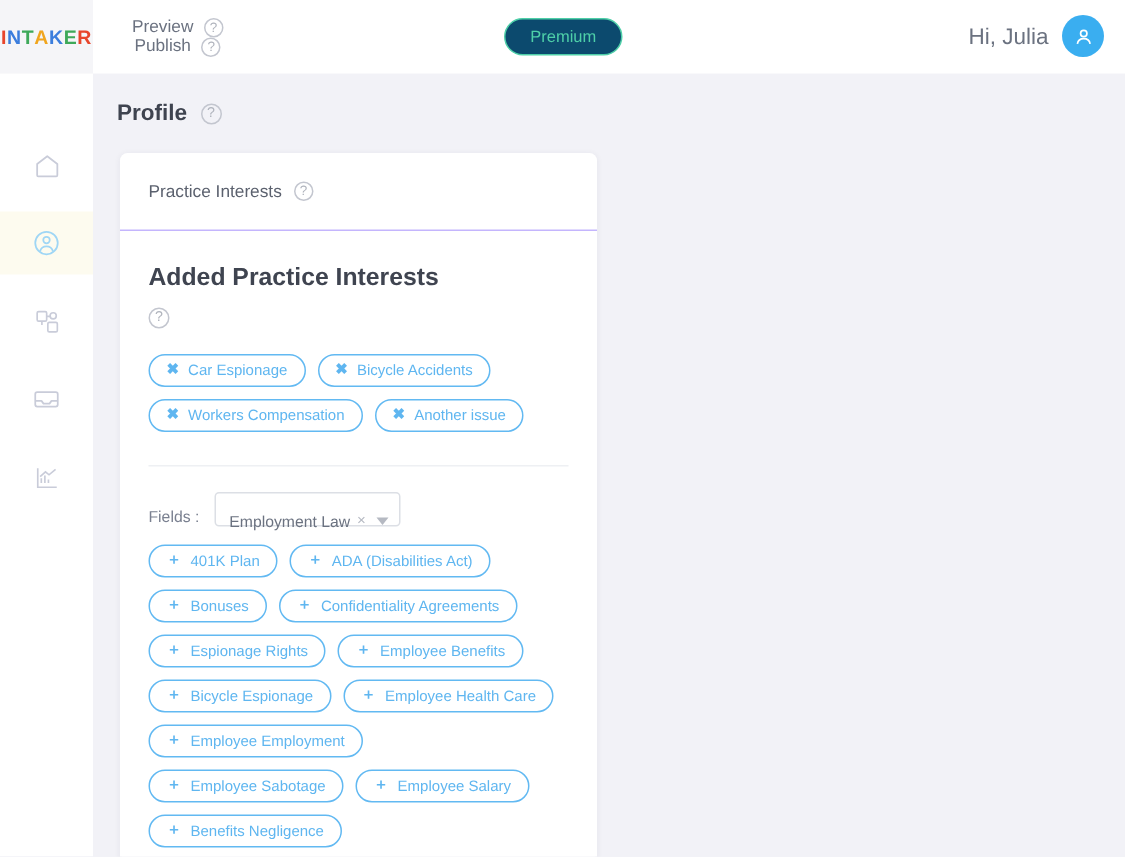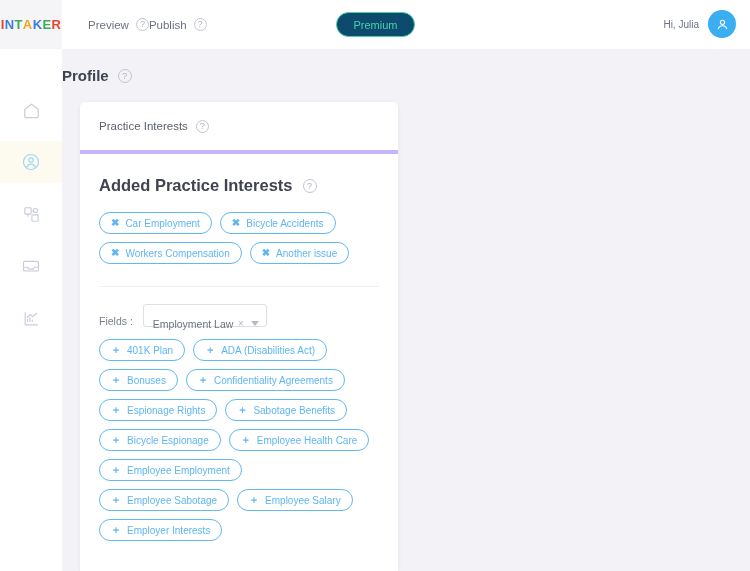--- a/index.html
+++ b/index.html
@@ -16,21 +16,21 @@
     position: absolute; left: 0; top: 0; width: 750px; height: 49px;
     background: #ffffff; display: flex; align-items: center;
     z-index: 5;
   }
   .logo-box {
     width: 62px; height: 49px; background: #f5f5f8;
     display: flex; align-items: center; justify-content: center;
   }
   .logo { font-size: 13px; font-weight: bold; letter-spacing: .4px; }
   .logo span { display: inline-block; }
-  .topnav { display: flex; align-items: center; margin-left: 26px; }
+  .topnav { display: flex; align-items: center; margin-left: 26px; flex-direction: column; }
   .topnav-item {
     display: flex; align-items: center; gap: 7px;
     font-size: 11.5px; color: #6b7280; cursor: pointer;
   }
   .help {
     width: 13px; height: 13px; border-radius: 50%;
     border: 1px solid #c3c6cf; color: #b0b4bd;
     font-size: 9px; line-height: 11px; text-align: center;
     display: inline-block; flex: none;
   }
@@ -40,21 +40,21 @@
     width: 79px; height: 25px; border-radius: 13px;
     border: 1.3px solid #4ecfa8; color: #4ecfa8;
     background: #0c4a6e; font-size: 11px;
     display: flex; align-items: center; justify-content: center;
     cursor: pointer;
   }
   .user-area {
     position: absolute; right: 14px; top: 10px;
     display: flex; align-items: center; gap: 9px;
   }
-  .greeting { font-size: 10px; color: #6b7280; }
+  .greeting { font-size: 15px; color: #6b7280; }
   .avatar {
     width: 28px; height: 28px; border-radius: 50%;
     background: #3aaef0; display: flex; align-items: center; justify-content: center;
   }
 
   
   .sidebar {
     position: absolute; left: 0; top: 49px; width: 62px; height: 522px;
     background: #ffffff; z-index: 4;
   }
@@ -66,39 +66,39 @@
   .side-item:nth-child(1) { margin-top: 40px; }
   .side-item { margin-bottom: 10px; }
 
   
   .content {
     position: absolute; left: 62px; top: 49px;
     width: 688px; height: 522px; background: #f2f2f7;
   }
   .page-title-row {
     display: flex; align-items: center; gap: 9px;
-    margin: 18px 0 0 0;
+    margin: 18px 0 0 16px;
   }
   .page-title { font-size: 15px; color: #3f4450; font-weight: bold; }
 
   
   .card {
     position: absolute; left: 18px; top: 53px;
     width: 318px; min-height: 469px;
     background: #fff; border-radius: 5px 5px 0 0;
     box-shadow: 0 1px 4px rgba(40,40,70,.07);
     overflow: hidden;
   }
   .card-head {
-    height: 52px; border-bottom: 4px solid #c4b5fd;
+    height: 52px; border-bottom: 1px solid #c4b5fd;
     display: flex; align-items: center; gap: 8px; padding-left: 19px;
   }
   .card-head-title { font-size: 11.5px; color: #5b616e; }
   .card-body { padding: 22px 19px 0 19px; }
-  .section-title-row { display: flex; align-items: center; gap: 10px; }
+  .section-title-row { display: flex; gap: 10px; flex-direction: column; }
   .section-title { font-size: 16.5px; font-weight: bold; color: #3f4450; }
 
   
   .chips { display: flex; flex-wrap: wrap; gap: 8px 8px; margin-top: 17px; }
   .chip {
     display: inline-flex; align-items: center; gap: 6px;
     height: 22px; padding: 0 11px; border-radius: 11px;
     border: 1.2px solid #62b9f2; background: #fff;
     color: #5fb6f0; font-size: 10px; white-space: nowrap; cursor: pointer;
   }
@@ -212,21 +212,21 @@
       <div class="card-body">
 
         <div class="added-wrap">
           <div class="section-title-row">
             <span class="section-title">Added Practice Interests</span>
             <span class="help lg">?</span>
           </div>
           <div class="chips" id="added-chips">
               <div class="chip">
                 <span class="gl">✖</span>
-                <span>Car Employment</span>
+                <span>Car Espionage</span>
               </div>
               <div class="chip">
                 <span class="gl">✖</span>
                 <span>Bicycle Accidents</span>
               </div>
               <div class="chip">
                 <span class="gl">✖</span>
                 <span>Workers Compensation</span>
               </div>
               <div class="chip">
@@ -262,21 +262,21 @@
             <div class="chip">
               <span class="gl">＋</span>
               <span>Confidentiality Agreements</span>
             </div>
             <div class="chip">
               <span class="gl">＋</span>
               <span>Espionage Rights</span>
             </div>
             <div class="chip">
               <span class="gl">＋</span>
-              <span>Sabotage Benefits</span>
+              <span>Employee Benefits</span>
             </div>
             <div class="chip">
               <span class="gl">＋</span>
               <span>Bicycle Espionage</span>
             </div>
             <div class="chip">
               <span class="gl">＋</span>
               <span>Employee Health Care</span>
             </div>
             <div class="chip">
@@ -286,20 +286,20 @@
             <div class="chip">
               <span class="gl">＋</span>
               <span>Employee Sabotage</span>
             </div>
             <div class="chip">
               <span class="gl">＋</span>
               <span>Employee Salary</span>
             </div>
             <div class="chip">
               <span class="gl">＋</span>
-              <span>Employer Interests</span>
+              <span>Benefits Negligence</span>
             </div>
           </div>
 
       </div>
     </div>
   </div>
 </div>
 
 </body></html>

